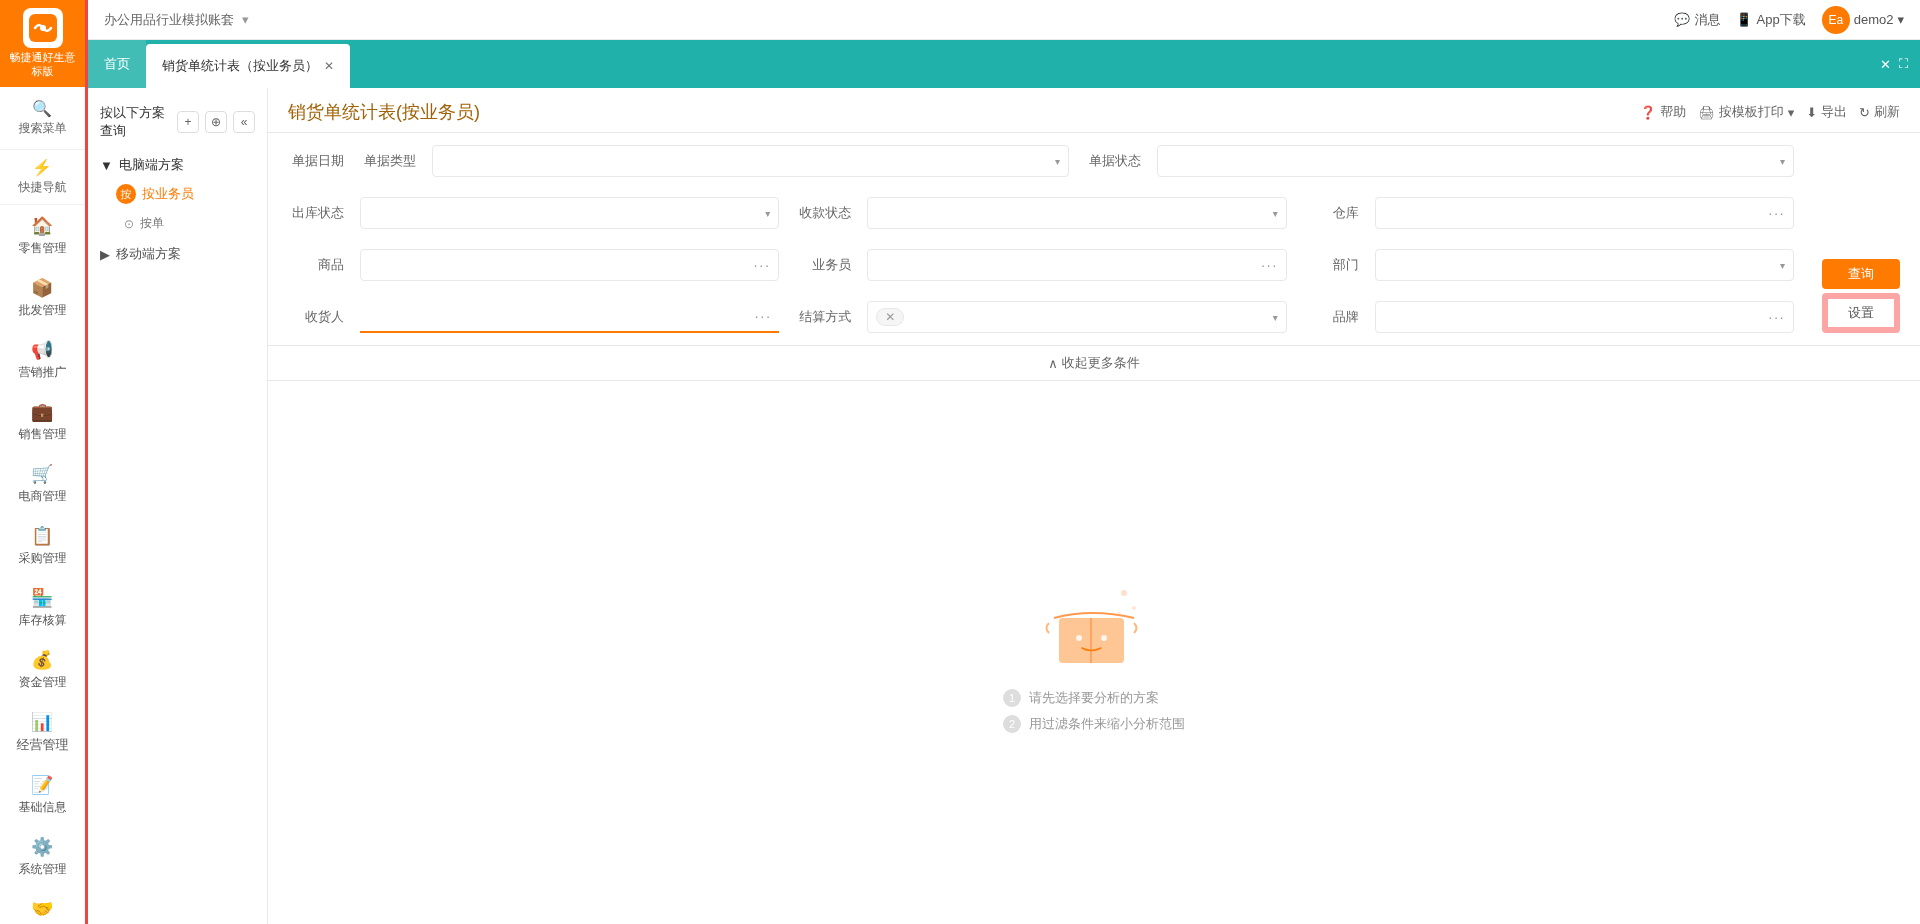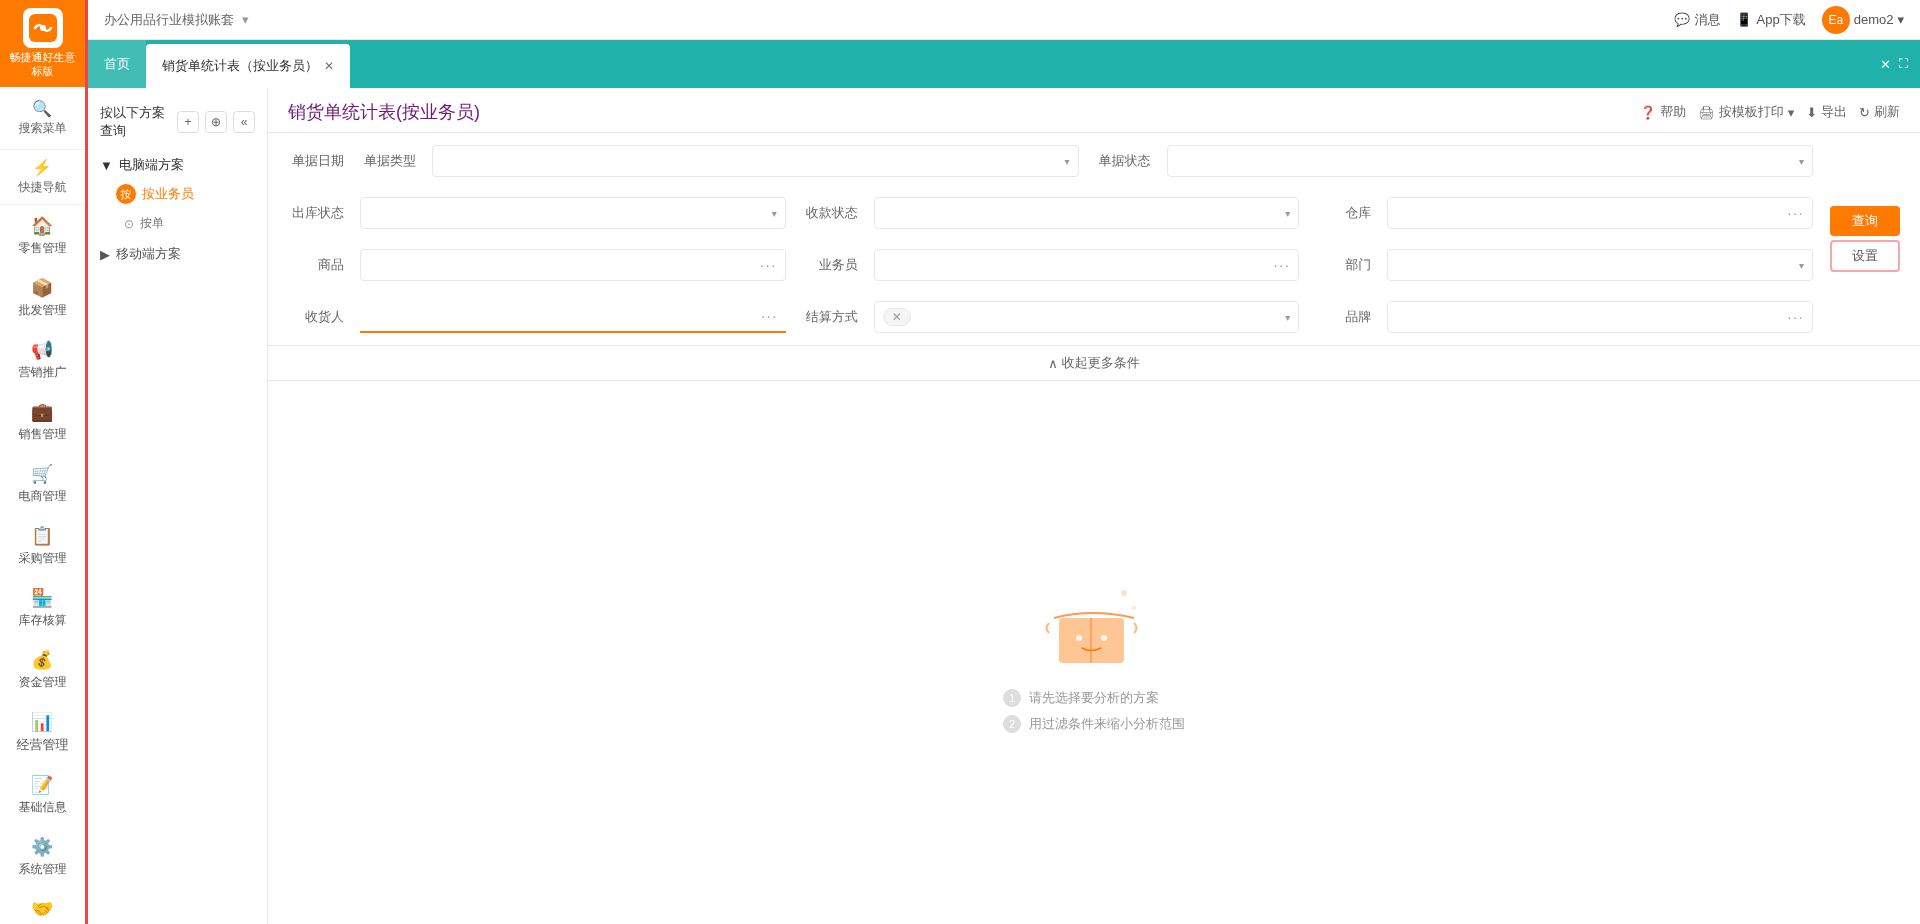--- a/index.html
+++ b/index.html
@@ -49,21 +49,21 @@
     .scheme-item.active { color: #ff7a00; }
     .scheme-item .item-icon { width: 20px; height: 20px; border-radius: 50%; background: #ff7a00; display: flex; align-items: center; justify-content: center; color: #fff; font-size: 11px; }
     .sub-scheme-item { display: flex; align-items: center; gap: 6px; padding: 5px 12px 5px 36px; font-size: 12px; color: #777; cursor: pointer; }
     .mobile-group { display: flex; align-items: center; gap: 6px; padding: 4px 12px 4px 12px; font-size: 13px; color: #555; cursor: pointer; }
 
     
     .right-panel { flex: 1; display: flex; flex-direction: column; overflow: hidden; }
 
     
     .page-header { background: #fff; padding: 12px 20px 8px; border-bottom: 1px solid #e8e8e8; display: flex; align-items: center; justify-content: space-between; }
-    .page-title { font-size: 18px; font-weight: 500; color: #701a75; }
+    .page-title { font-size: 18px; font-weight: 500; color: #a16207; }
     .page-actions { display: flex; align-items: center; gap: 12px; }
     .page-action-btn { display: flex; align-items: center; gap: 4px; color: #666; font-size: 13px; cursor: pointer; background: none; border: none; }
 
     
     .filter-area { background: #fff; padding: 12px 20px; border-bottom: 1px solid #e8e8e8; }
     .filter-row { display: flex; align-items: center; gap: 16px; margin-bottom: 10px; }
     .filter-row:last-child { margin-bottom: 0; }
     .filter-label { color: #666; font-size: 13px; min-width: 56px; text-align: right; flex-shrink: 0; }
     .filter-control { display: flex; align-items: center; flex: 1; min-width: 0; }
     .date-tabs { display: flex; align-items: center; gap: 4px; }
@@ -72,21 +72,21 @@
     .date-range { font-size: 12px; color: #999; margin-left: 8px; }
     .select-control { flex: 1; height: 32px; border: 1px solid #e8e8e8; border-radius: 4px; padding: 0 8px; display: flex; align-items: center; justify-content: space-between; cursor: pointer; background: #fff; font-size: 13px; color: #999; }
     .multi-dots { color: #999; font-size: 14px; letter-spacing: 1px; }
     .filter-with-clear { display: flex; align-items: center; gap: 4px; flex: 1; }
     .clear-tag { background: #f5f5f5; border: 1px solid #e8e8e8; border-radius: 12px; padding: 1px 8px; font-size: 12px; color: #555; display: flex; align-items: center; gap: 4px; }
     .clear-tag .x { cursor: pointer; color: #999; }
 
     
     .filter-actions { display: flex; flex-direction: column; gap: 4px; margin-left: 16px; flex-shrink: 0; }
     .btn-query { background: #ff7a00; color: #fff; border: none; padding: 6px 20px; border-radius: 4px; font-size: 13px; cursor: pointer; font-weight: 500; }
-    .btn-setting { background: #fff; color: #555; border: 2px solid #fca5a5; padding: 5px 20px; border-radius: 4px; font-size: 13px; cursor: pointer; }
+    .btn-setting { background: #fff; color: #555; border: 6px solid #fca5a5; padding: 5px 20px; border-radius: 4px; font-size: 13px; cursor: pointer; }
 
     
     .collapse-bar { display: flex; align-items: center; justify-content: center; padding: 8px 0; background: #fff; border-bottom: 1px solid #e8e8e8; cursor: pointer; color: #666; font-size: 13px; gap: 4px; }
 
     
     .empty-area { flex: 1; display: flex; flex-direction: column; align-items: center; justify-content: center; background: #fff; gap: 16px; }
     .empty-icon-area { position: relative; width: 120px; height: 100px; }
     .empty-steps { display: flex; flex-direction: column; gap: 8px; }
     .empty-step { display: flex; align-items: center; gap: 8px; color: #999; font-size: 13px; }
     .step-num { width: 18px; height: 18px; border-radius: 50%; background: #ddd; display: flex; align-items: center; justify-content: center; font-size: 11px; color: #fff; flex-shrink: 0; }
@@ -266,21 +266,21 @@
           </button>
           <button class="page-action-btn">
             <span>↻</span>
             <span>刷新</span>
           </button>
         </div>
       </div>
 
       <div class="filter-area">
 
-        <div style="display:flex; align-items:center; gap:1px;">
+        <div style="display:flex; align-items:flex-end; gap:12px;">
           <div style="flex:1; display:flex; flex-direction:column; gap:10px;">
 
             <div class="filter-row">
               <span class="filter-label">单据日期</span>
               <span class="filter-label">单据类型</span>
               <div class="filter-control">
                 <div class="select-control">
                   <span></span>
                   <span class="chevron-down">▾</span>
                 </div>

